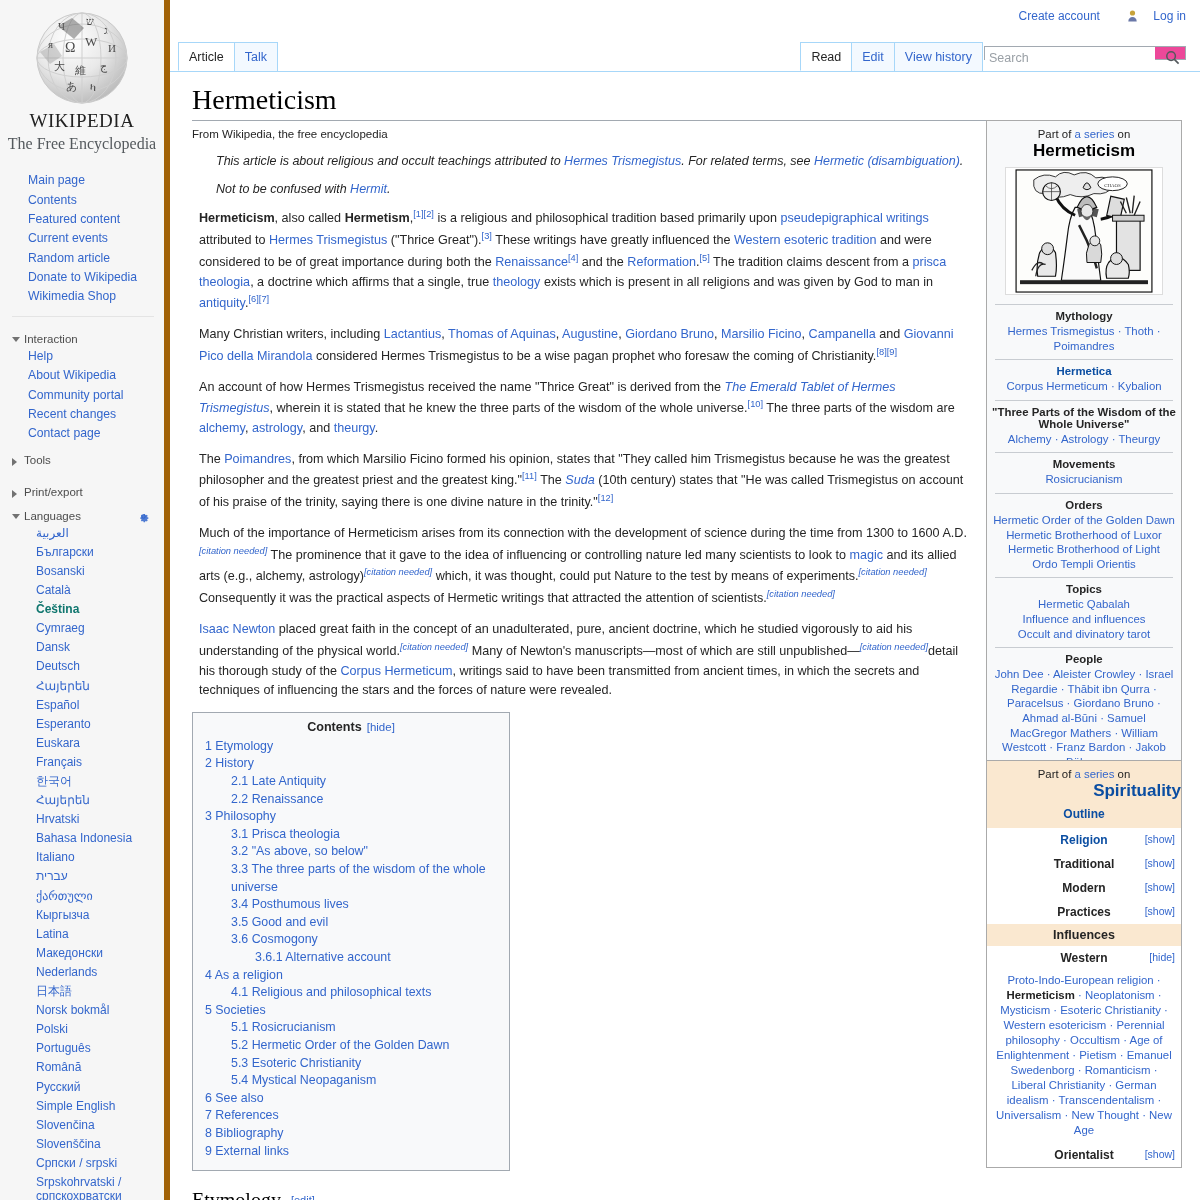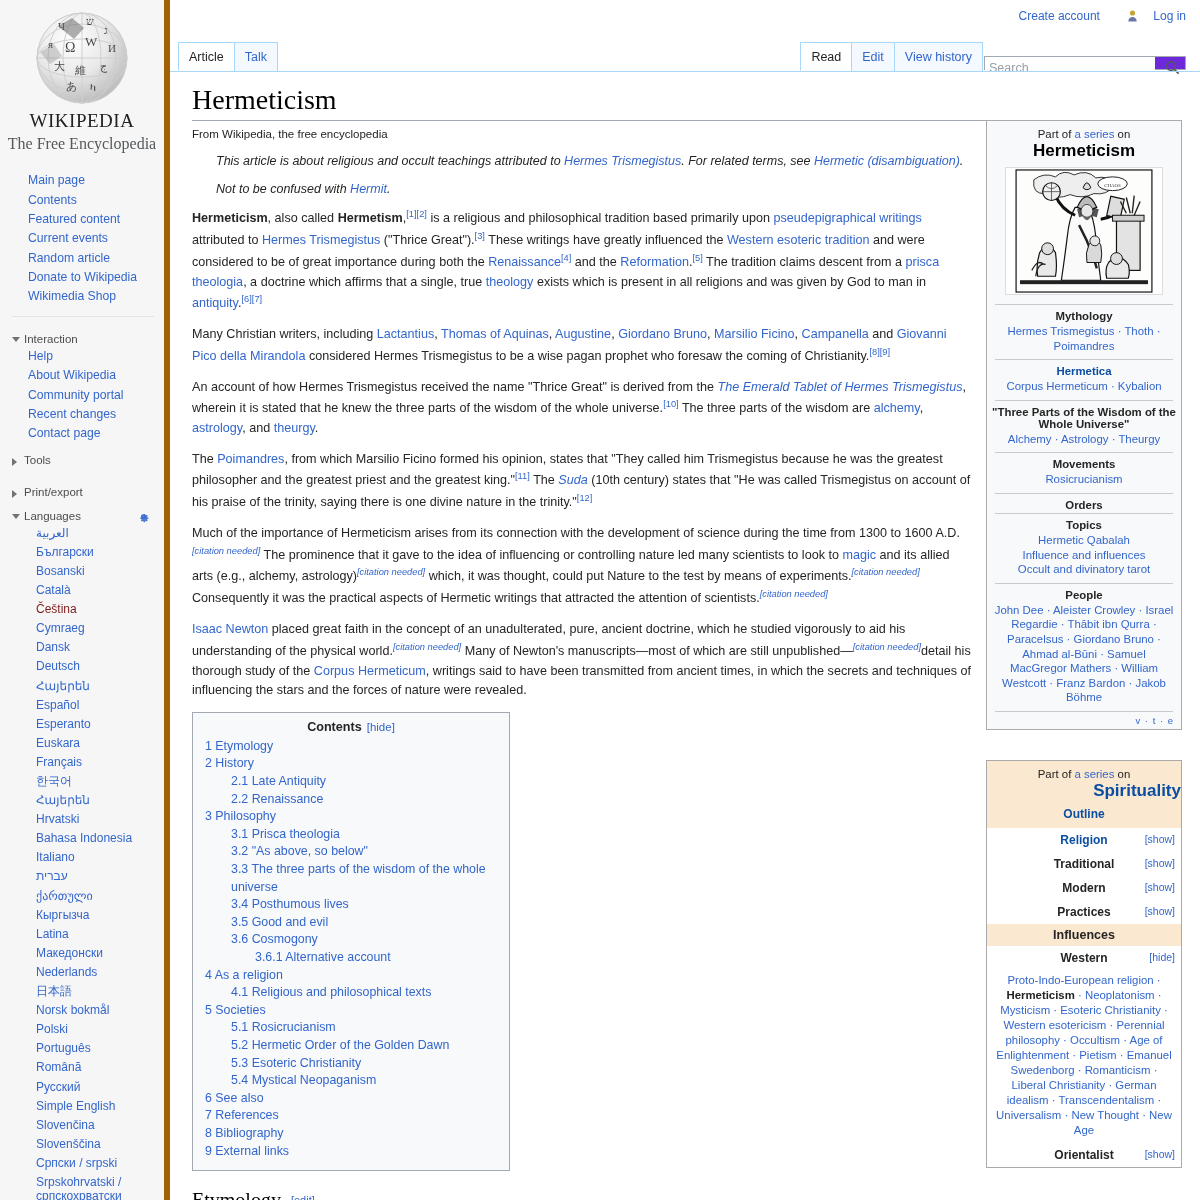--- a/index.html
+++ b/index.html
@@ -66,23 +66,23 @@
   .tab {
     display: inline-block; height: 29px; line-height: 29px;
     padding: 0 10px; font-size: 12.5px;
     border: 1px solid #a7d7f9; border-bottom: none;
     margin-right: -1px; vertical-align: bottom;
   }
   .tab.sel { background: #ffffff; color: #252525; border-bottom: 1px solid #fff; }
   .tab.un { background: #f3f9ff; color: #3366cc; }
   #righttabs { position: absolute; right: 218px; top: 42px; height: 30px; }
   #searchbox {
-    position: absolute; right: 14px; top: 56px;
+    position: absolute; right: 14px; top: 46px;
     width: 202px; height: 14px;
-    border: 1px solid #a2a9b1; background: #6d28d9;
+    border: 1px solid #a2a9b1; background: #ec4899;
   }
   #searchbox input {
     border: none; outline: none; width: 170px; height: 21px;
     padding: 0 4px; font-size: 12.5px;
     font-family: "Liberation Sans", sans-serif; color: #222;
   }
   #searchbox input::placeholder { color: #9aa0a6; }
   #searchicon { position: absolute; right: 5px; top: 3px; }
 
   #tabbar-line {
@@ -94,21 +94,21 @@
   h1#firstHeading {
     font-family: "Liberation Serif", serif;
     font-weight: normal; font-size: 28px; line-height: 1.3;
     margin: 0; padding: 0 0 2px 0; color: #000;
     border-bottom: 1px solid #a2a9b1; width: 970px;
   }
   #siteSub { font-size: 11.5px; color: #252525; margin-top: 7px; }
 
   #textcol { width: 780px; margin-top: 12px; }
   .hatnote { font-style: italic; font-size: 12.5px; margin: 0 0 8px 24px; line-height: 1.55; }
-  p.para { margin: 0 0 11px 0; font-size: 12.6px; line-height: 1.56; text-align: left; }
+  p.para { margin: 0 0 11px 7px; font-size: 12.6px; line-height: 1.56; text-align: left; }
   .ref { font-size: 9.3px; vertical-align: super; color: #3366cc; }
   .cn { font-size: 9.3px; vertical-align: super; color: #3366cc; font-style: italic; }
   i { font-style: italic; }
 
   
   #toc {
     width: 318px; border: 1px solid #a2a9b1; background: #f8f9fa;
     padding: 7px 10px 10px 10px; margin-top: 9px;
   }
   #toctitle { text-align: center; font-size: 12.6px; margin-bottom: 4px; }
@@ -249,21 +249,21 @@
           <path fill="#36c" d="M8 5.2a2.8 2.8 0 100 5.6 2.8 2.8 0 000-5.6zm0 4.2a1.4 1.4 0 110-2.8 1.4 1.4 0 010 2.8z"></path>
           <path fill="#36c" d="M14 9.1l-1.2-.3a4.9 4.9 0 00-.3-.8l.7-1-1.2-1.2-1 .7a4.9 4.9 0 00-.9-.4L9.8 5H8.2l-.3 1.1c-.3.1-.6.2-.9.4l-1-.7L4.8 7l.7 1c-.1.3-.2.5-.3.8L4 9.1v1.7l1.2.3c.1.3.2.5.3.8l-.7 1 1.2 1.2 1-.7c.3.2.6.3.9.4l.3 1.2h1.6l.3-1.2c.3-.1.6-.2.9-.4l1 .7 1.2-1.2-.7-1c.1-.3.2-.5.3-.8l1.2-.3V9.1z" opacity=".85"></path>
         </svg>
       </span>
     </div>
     <ul id="nav-languages-list" class="langlist">
         <li><a style="color: rgb(51, 102, 204);">العربية</a></li>
         <li><a style="color: rgb(51, 102, 204);">Български</a></li>
         <li><a style="color: rgb(51, 102, 204);">Bosanski</a></li>
         <li><a style="color: rgb(51, 102, 204);">Català</a></li>
-        <li><a style="color: #7f1d1d;">Čeština</a></li>
+        <li><a style="color: #0f766e; font-weight: bold;">Čeština</a></li>
         <li><a style="color: rgb(51, 102, 204);">Cymraeg</a></li>
         <li><a style="color: rgb(51, 102, 204);">Dansk</a></li>
         <li><a style="color: rgb(51, 102, 204);">Deutsch</a></li>
         <li><a style="color: rgb(51, 102, 204);">Հայերեն</a></li>
         <li><a style="color: rgb(51, 102, 204);">Español</a></li>
         <li><a style="color: rgb(51, 102, 204);">Esperanto</a></li>
         <li><a style="color: rgb(51, 102, 204);">Euskara</a></li>
         <li><a style="color: rgb(51, 102, 204);">Français</a></li>
         <li><a style="color: rgb(51, 102, 204);">한국어</a></li>
         <li><a style="color: rgb(51, 102, 204);">Հայերեն</a></li>
@@ -458,20 +458,21 @@
         <div class="ib-grouphead linkish">Hermetica</div>
         <div class="ib-list"><span>Corpus Hermeticum · Kybalion</span></div>
         <div class="ib-hr"></div>
         <div class="ib-grouphead">"Three Parts of the Wisdom of the Whole Universe"</div>
         <div class="ib-list"><span>Alchemy · Astrology · Theurgy</span></div>
         <div class="ib-hr"></div>
         <div class="ib-grouphead">Movements</div>
         <div class="ib-list"><span>Rosicrucianism</span></div>
         <div class="ib-hr"></div>
         <div class="ib-grouphead">Orders</div>
+        <div class="ib-list"><span>Hermetic Order of the Golden Dawn</span><br><span>Hermetic Brotherhood of Luxor</span><br><span>Hermetic Brotherhood of Light</span><br><span>Ordo Templi Orientis</span></div>
         <div class="ib-hr"></div>
         <div class="ib-grouphead">Topics</div>
         <div class="ib-list"><span>Hermetic Qabalah</span><br><span>Influence and influences</span><br><span>Occult and divinatory tarot</span></div>
         <div class="ib-hr"></div>
         <div class="ib-grouphead">People</div>
         <div class="ib-list"><span>John Dee · Aleister Crowley · Israel Regardie · Thābit ibn Qurra · Paracelsus · Giordano Bruno · Ahmad al-Būni · Samuel MacGregor Mathers · William Westcott · Franz Bardon · Jakob Böhme</span></div>
       </div>
     <div class="ib-hr"></div>
     <div class="ib-vte">v · t · e</div>
   </div>

